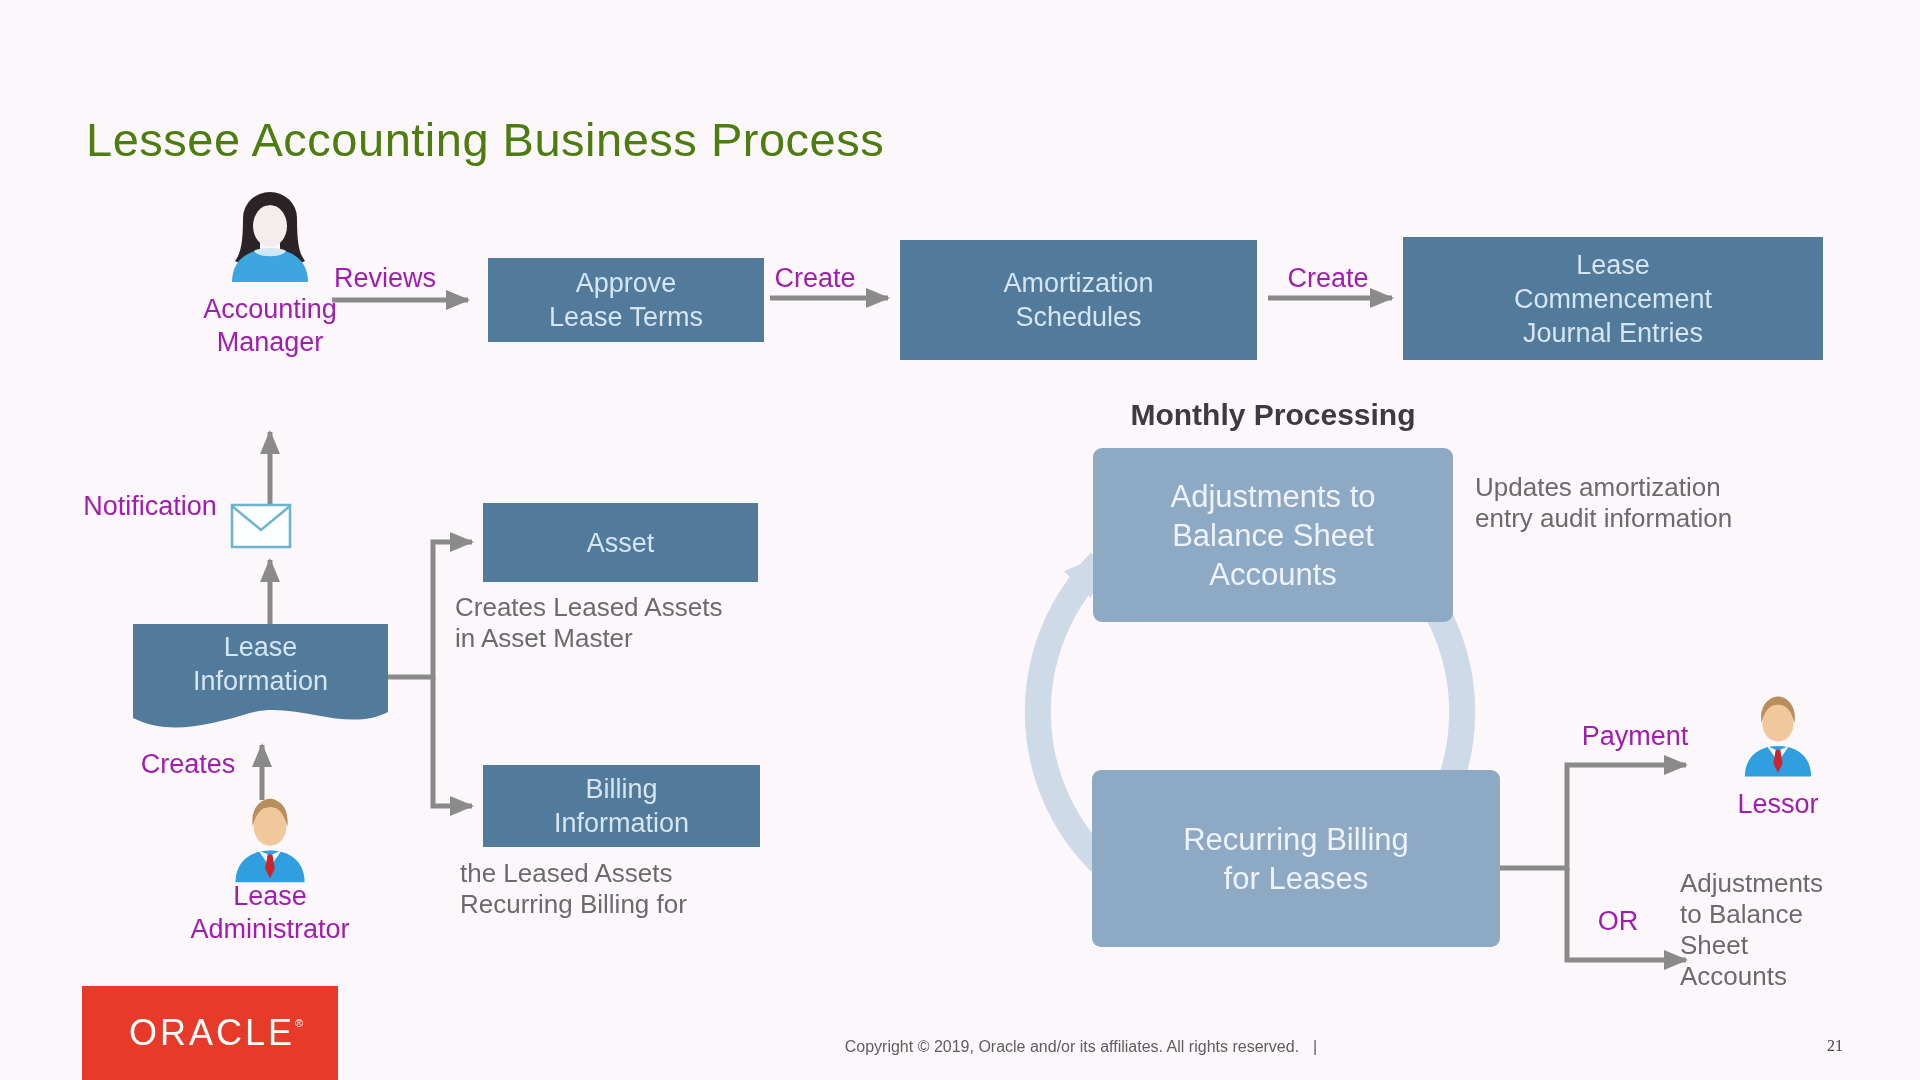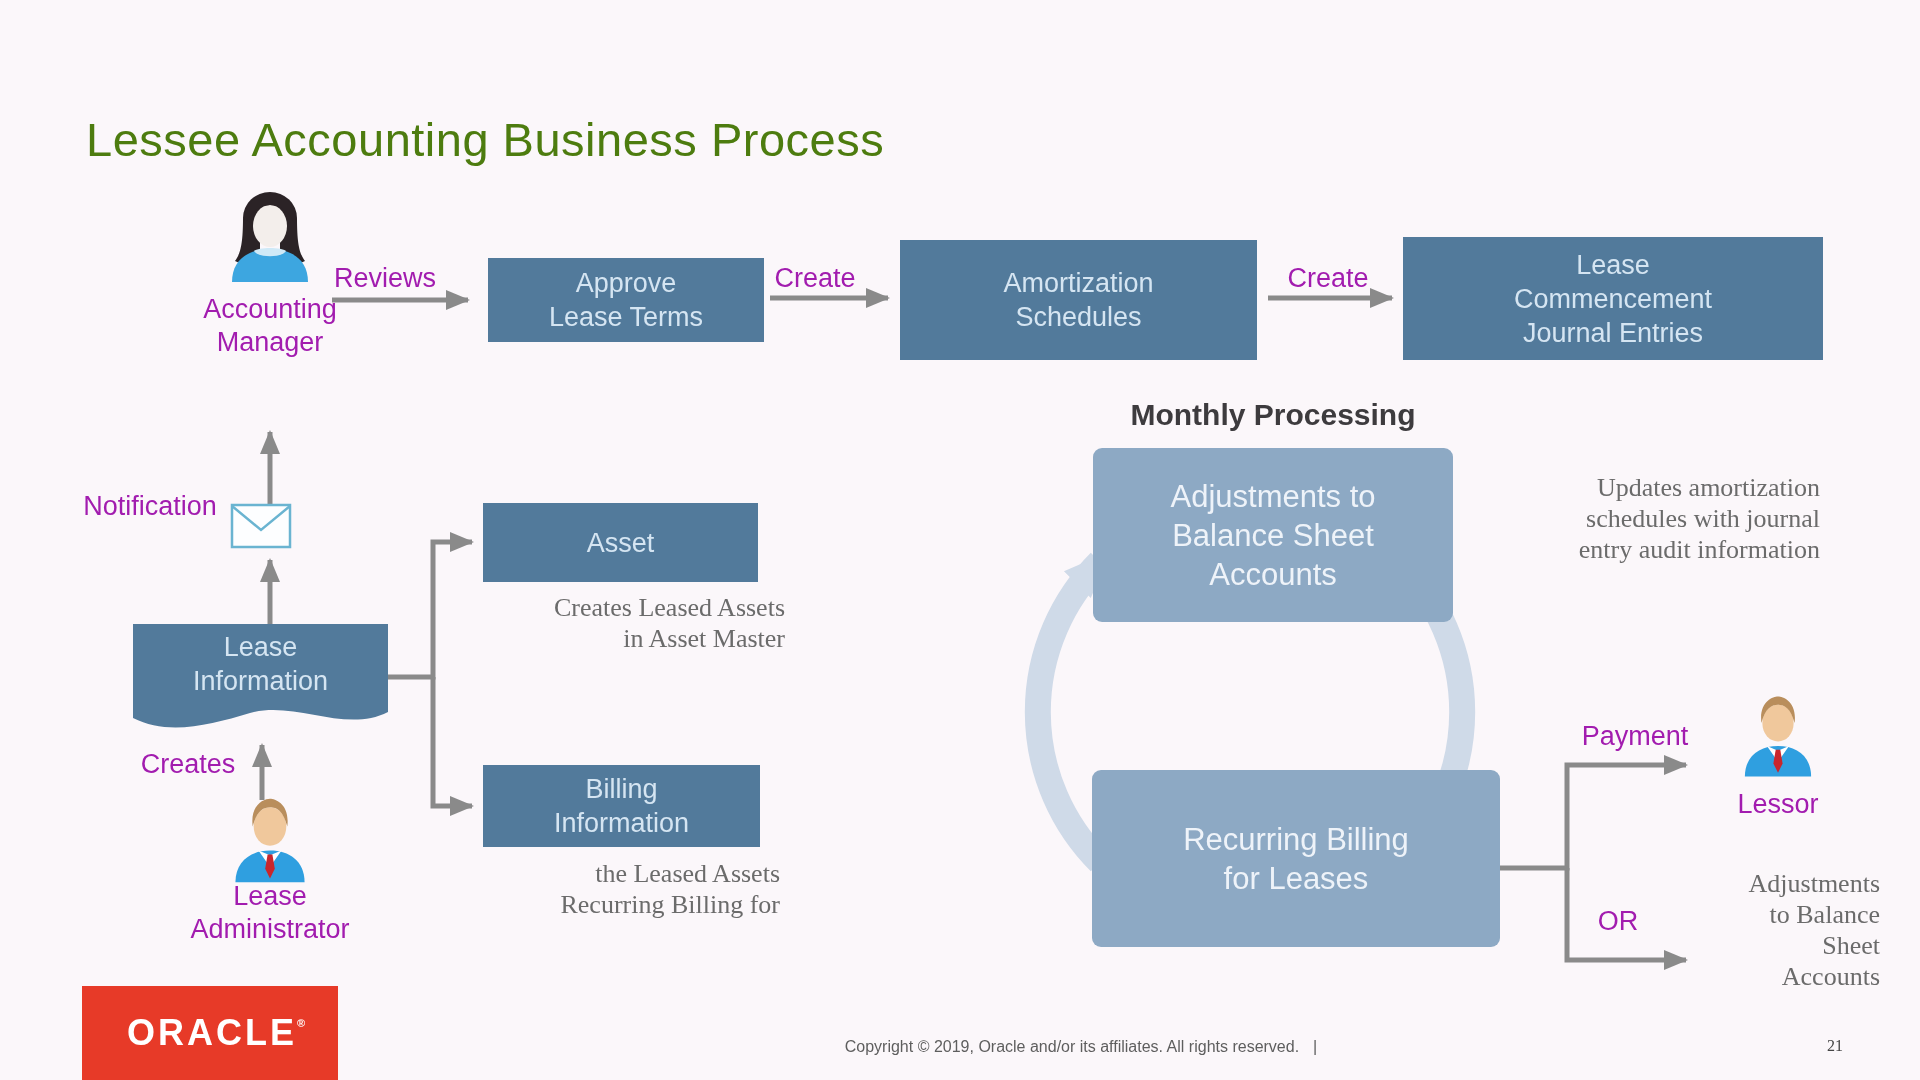--- a/index.html
+++ b/index.html
@@ -22,32 +22,32 @@
   }
   .box-round{
     background:#8da9c4;color:#eef3f9;border-radius:9px;
     display:flex;flex-direction:column;align-items:center;justify-content:center;
     text-align:center;font-size:31px;line-height:39px;z-index:2;
   }
   .lbl{
     color:#a21caf;font-size:27px;line-height:33px;text-align:center;z-index:2;
   }
   .note{
-    color:#6b6b6b;font-size:26px;line-height:31px;text-align:right;z-index:2;font-family:Liberation Serif, serif;
+    color:#6b6b6b;font-size:26px;line-height:31px;text-align:left;z-index:2;
   }
   .heading-bold{
     color:#3d3b3e;font-size:30px;font-weight:bold;text-align:center;z-index:2;
   }
   .doc-shape{z-index:2;}
   .oracle-logo{
     left:82px;top:986px;width:256px;height:94px;background:#e73a28;
     display:flex;align-items:center;justify-content:center;z-index:2;
   }
   .oracle-word{
-    color:#ffffff;font-size:36px;letter-spacing:3px;font-weight:bold;margin-left:12px;
+    color:#ffffff;font-size:36px;letter-spacing:3px;font-weight:normal;margin-left:12px;
   }
   .oracle-reg{font-size:11px;vertical-align:18px;letter-spacing:0;}
   .footer{
     left:781px;top:1038px;width:600px;text-align:center;
     font-size:16px;color:#5e5e5e;z-index:2;
   }
   .footer .pipe{margin-left:14px;}
   .pagenum{
     left:1815px;top:1037px;width:40px;text-align:center;
     font-size:16px;color:#454545;z-index:2;font-family:Liberation Serif, serif;
@@ -170,21 +170,20 @@
 <div class="abs heading-bold" style="left:1093px;top:398px;width:360px">Monthly Processing</div>
 
 <div class="abs box-round" style="left:1093px;top:448px;width:360px;height:174px">
   <span class="line">Adjustments to</span>
   <span class="line">Balance Sheet</span>
   <span class="line">Accounts</span>
 </div>
 
 <div class="abs note" style="left:1475px;top:472px;width:345px">
   <span class="line">Updates amortization</span>
-  <span class="line">schedules with journal</span>
   <span class="line">entry audit information</span>
 </div>
 
 <div class="abs box-round" style="left:1092px;top:770px;width:408px;height:177px">
   <span class="line">Recurring Billing</span>
   <span class="line">for Leases</span>
 </div>
 
 <div class="abs lbl" style="left:1570px;top:720px;width:130px">Payment</div>
 <svg class="abs z2" style="left:1732px;top:690px" width="92" height="92" viewBox="0 0 100 100">

